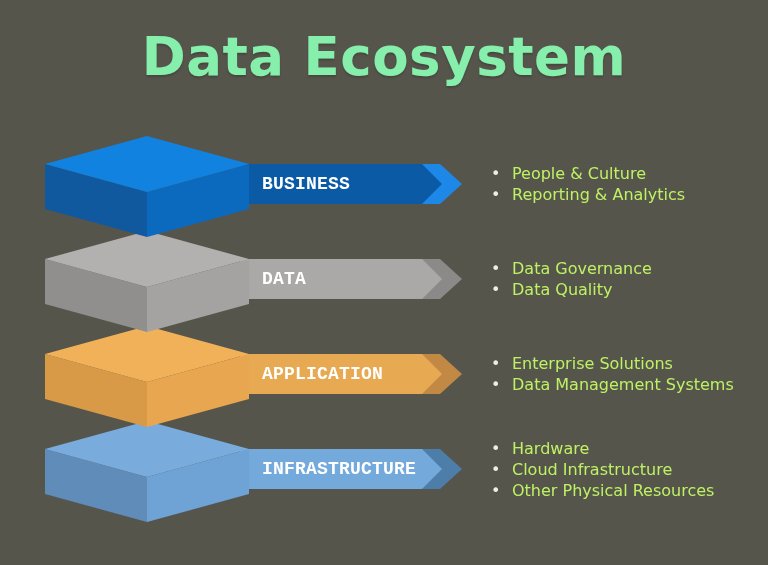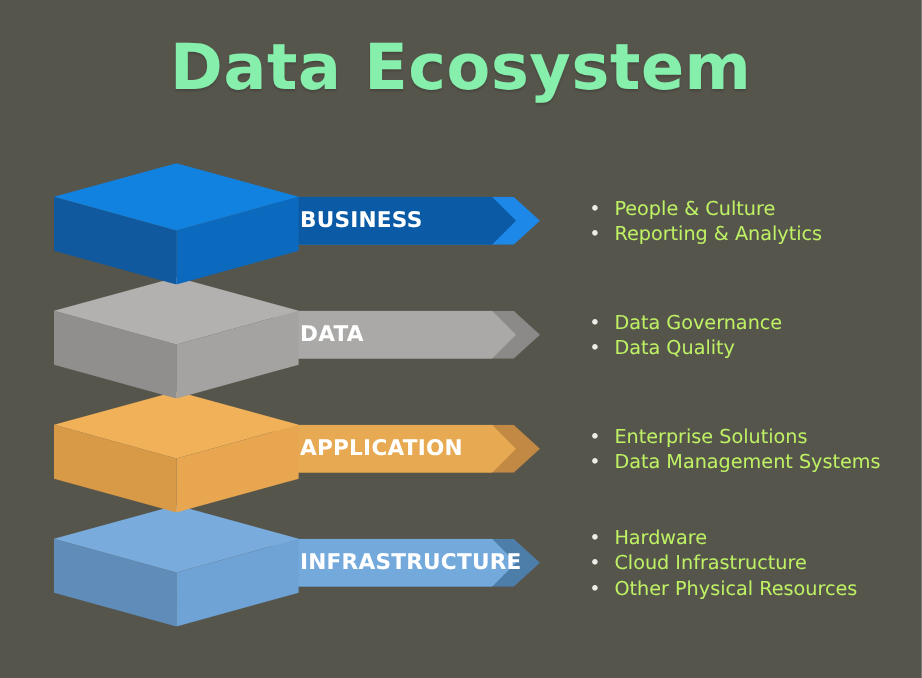--- a/index.html
+++ b/index.html
@@ -15,21 +15,21 @@
     top:26px;left:0;width:768px;
     text-align:center;
     font-size:53px;
     font-weight:800;
     letter-spacing:0.5px;
     color:#86efac;
     text-shadow:0 2px 2px rgba(0,0,0,0.18);
   }
   .layer{position:absolute;left:0;width:768px;height:0;}
   .slab{position:absolute;left:45px;top:0;width:204px;height:101px;z-index:2;display:block;}
-  .banner{position:absolute;left:228px;top:28px;width:230px;height:55px;z-index:1;}
+  .banner{position:absolute;left:240px;top:28px;width:230px;height:55px;z-index:1;font-family:Liberation Mono, monospace;}
   .banner svg{position:absolute;left:0;top:0;width:230px;height:40px;display:block;}
   .banner-label{
     position:absolute;left:22px;top:0;height:40px;line-height:40px;
     font-size:18px;font-weight:700;letter-spacing:0.2px;color:#FFFFFF;
     white-space:nowrap;
   }
   .bullets{
     position:absolute;left:488px;top:48px;transform:translateY(-50%);
     width:278px;margin:0;padding:0;list-style:none;z-index:1;
   }

